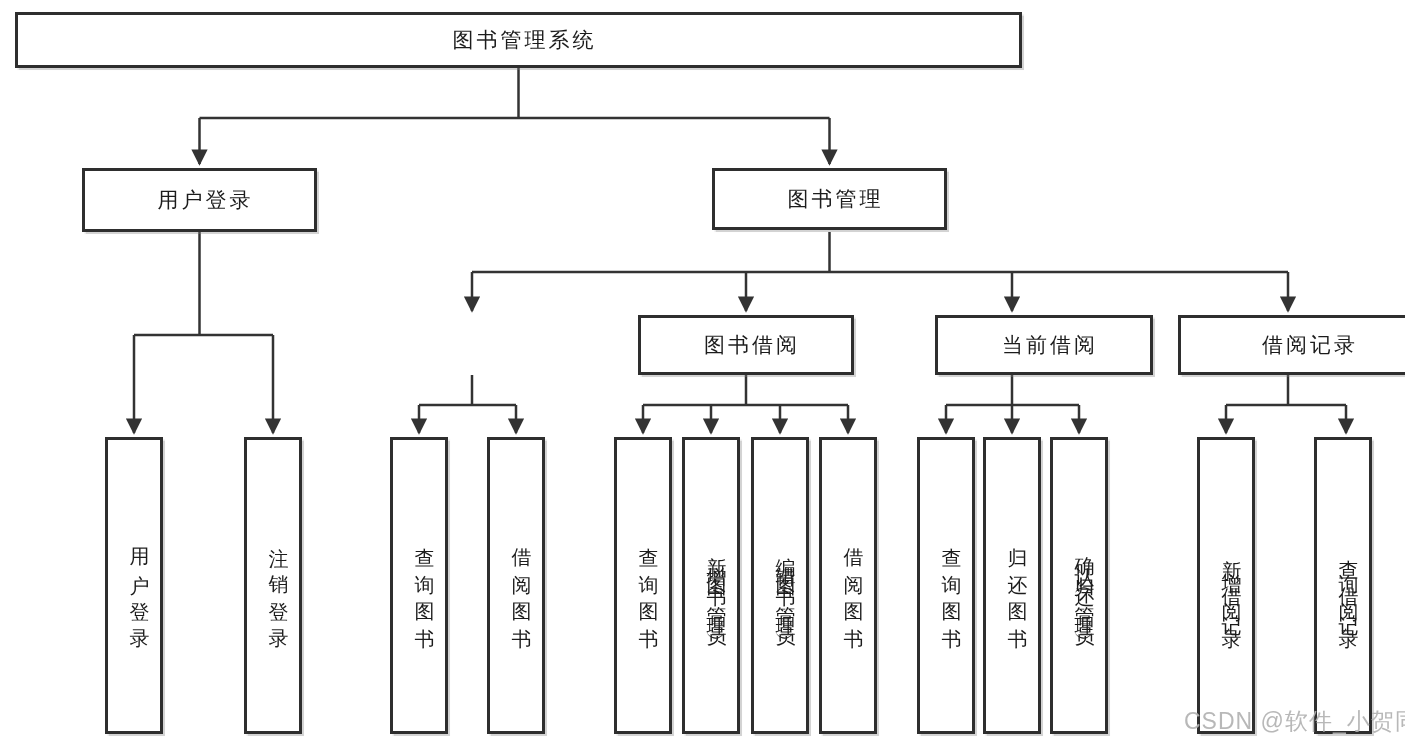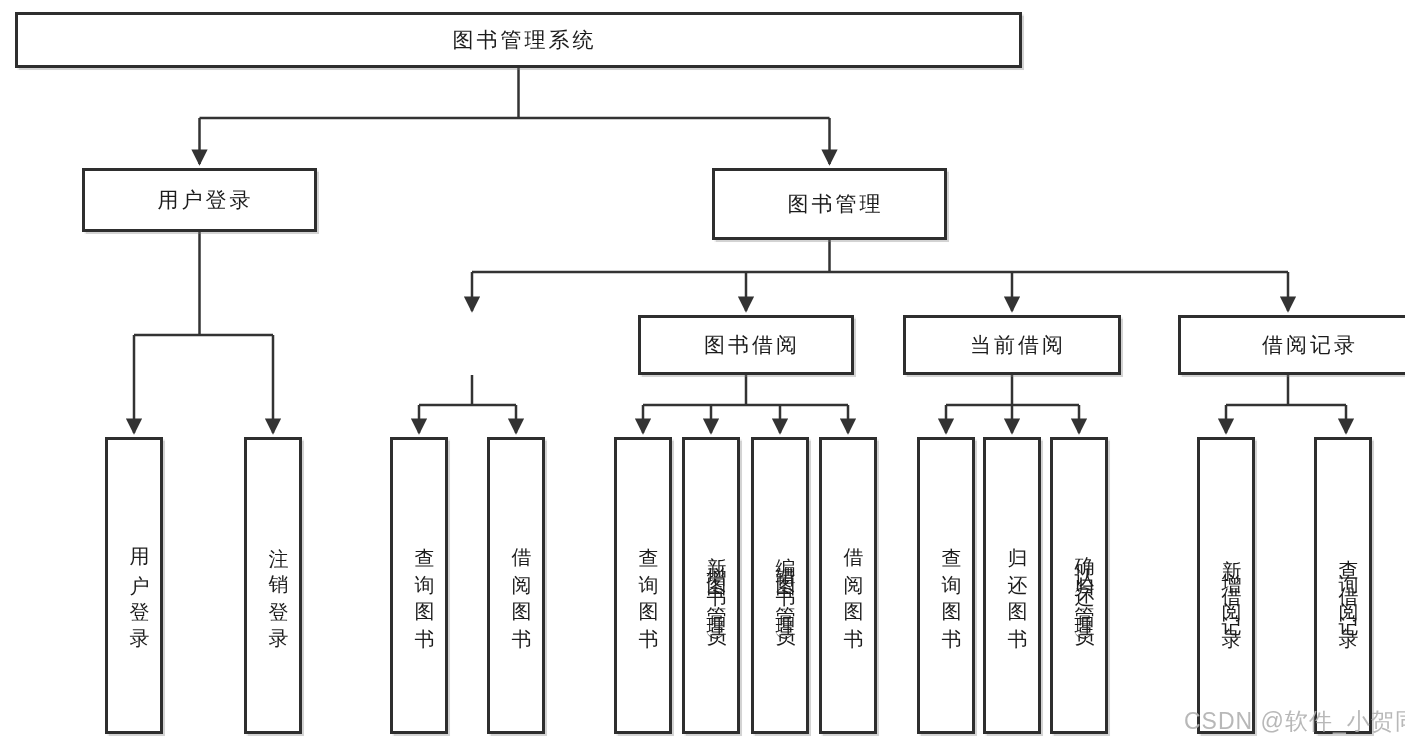--- a/index.html
+++ b/index.html
@@ -83,28 +83,28 @@
     </g>
   </svg>
 
   <div class="node" style="left:15px;top:12px;width:1007px;height:56px;">
     <span class="hlabel">图书管理系统</span>
   </div>
 
   <div class="node" style="left:82px;top:168px;width:235px;height:64px;">
     <span class="hlabel">用户登录</span>
   </div>
-  <div class="node" style="left:712px;top:168px;width:235px;height:72px;">
+  <div class="node" style="left:712px;top:168px;width:235px;height:62px;">
     <span class="hlabel">图书管理</span>
   </div>
 
   <div class="node" style="left:638px;top:315px;width:216px;height:60px;align-items:center;">
     <span class="hlabel">图书借阅</span>
   </div>
-  <div class="node" style="left:903px;top:315px;width:218px;height:60px;">
+  <div class="node" style="left:935px;top:315px;width:218px;height:60px;">
     <span class="hlabel">当前借阅</span>
   </div>
   <div class="node" style="left:1178px;top:315px;width:252px;height:60px;">
     <span class="hlabel">借阅记录</span>
   </div>
 
   <div class="node vnode" style="left:105px;top:437px;width:58px;height:297px;">
     <span class="vlabel ls4">用户登录</span>
   </div>
   <div class="node vnode" style="left:244px;top:437px;width:58px;height:297px;">

